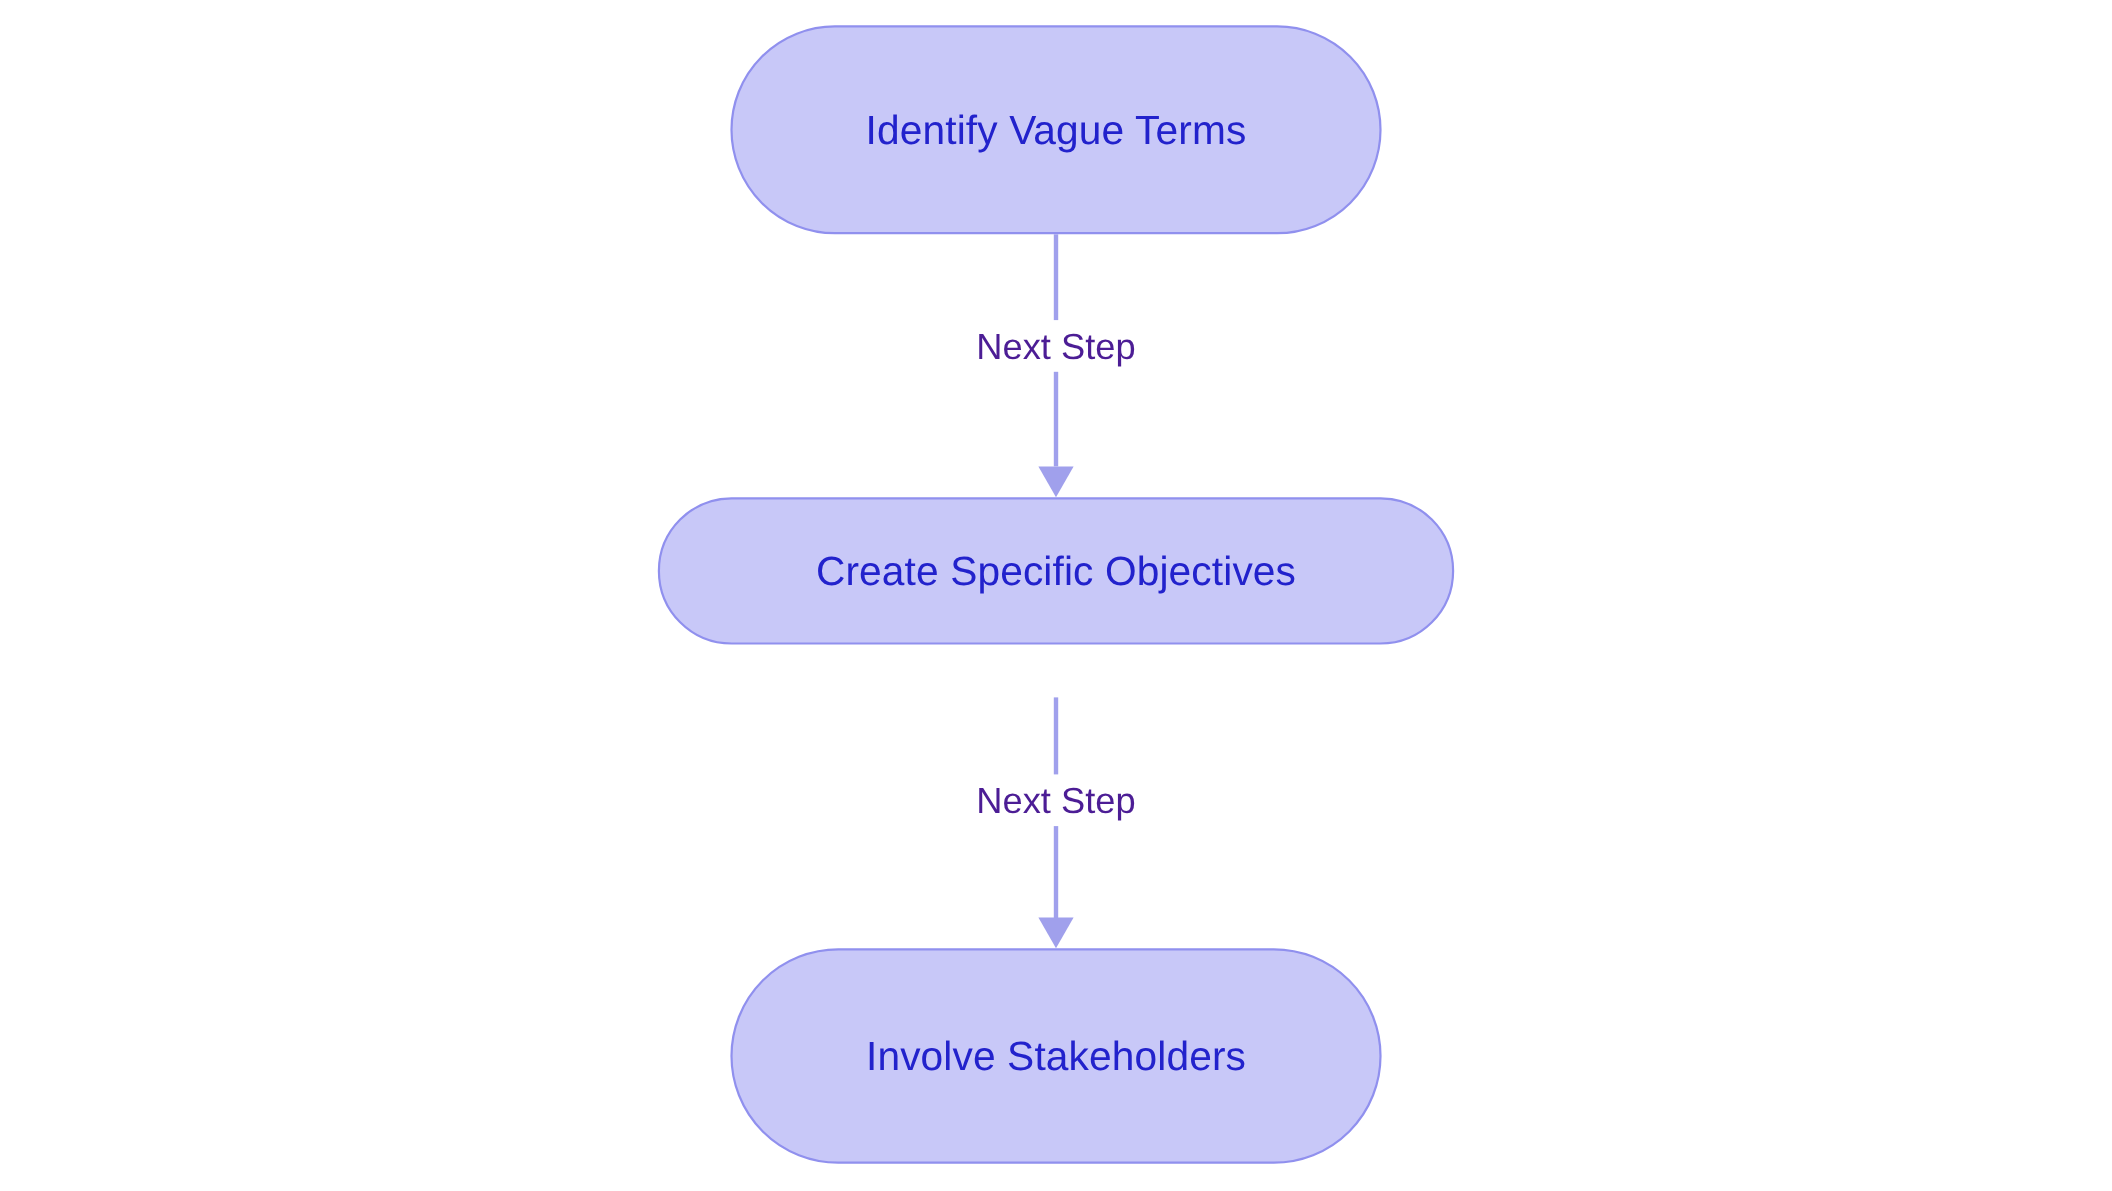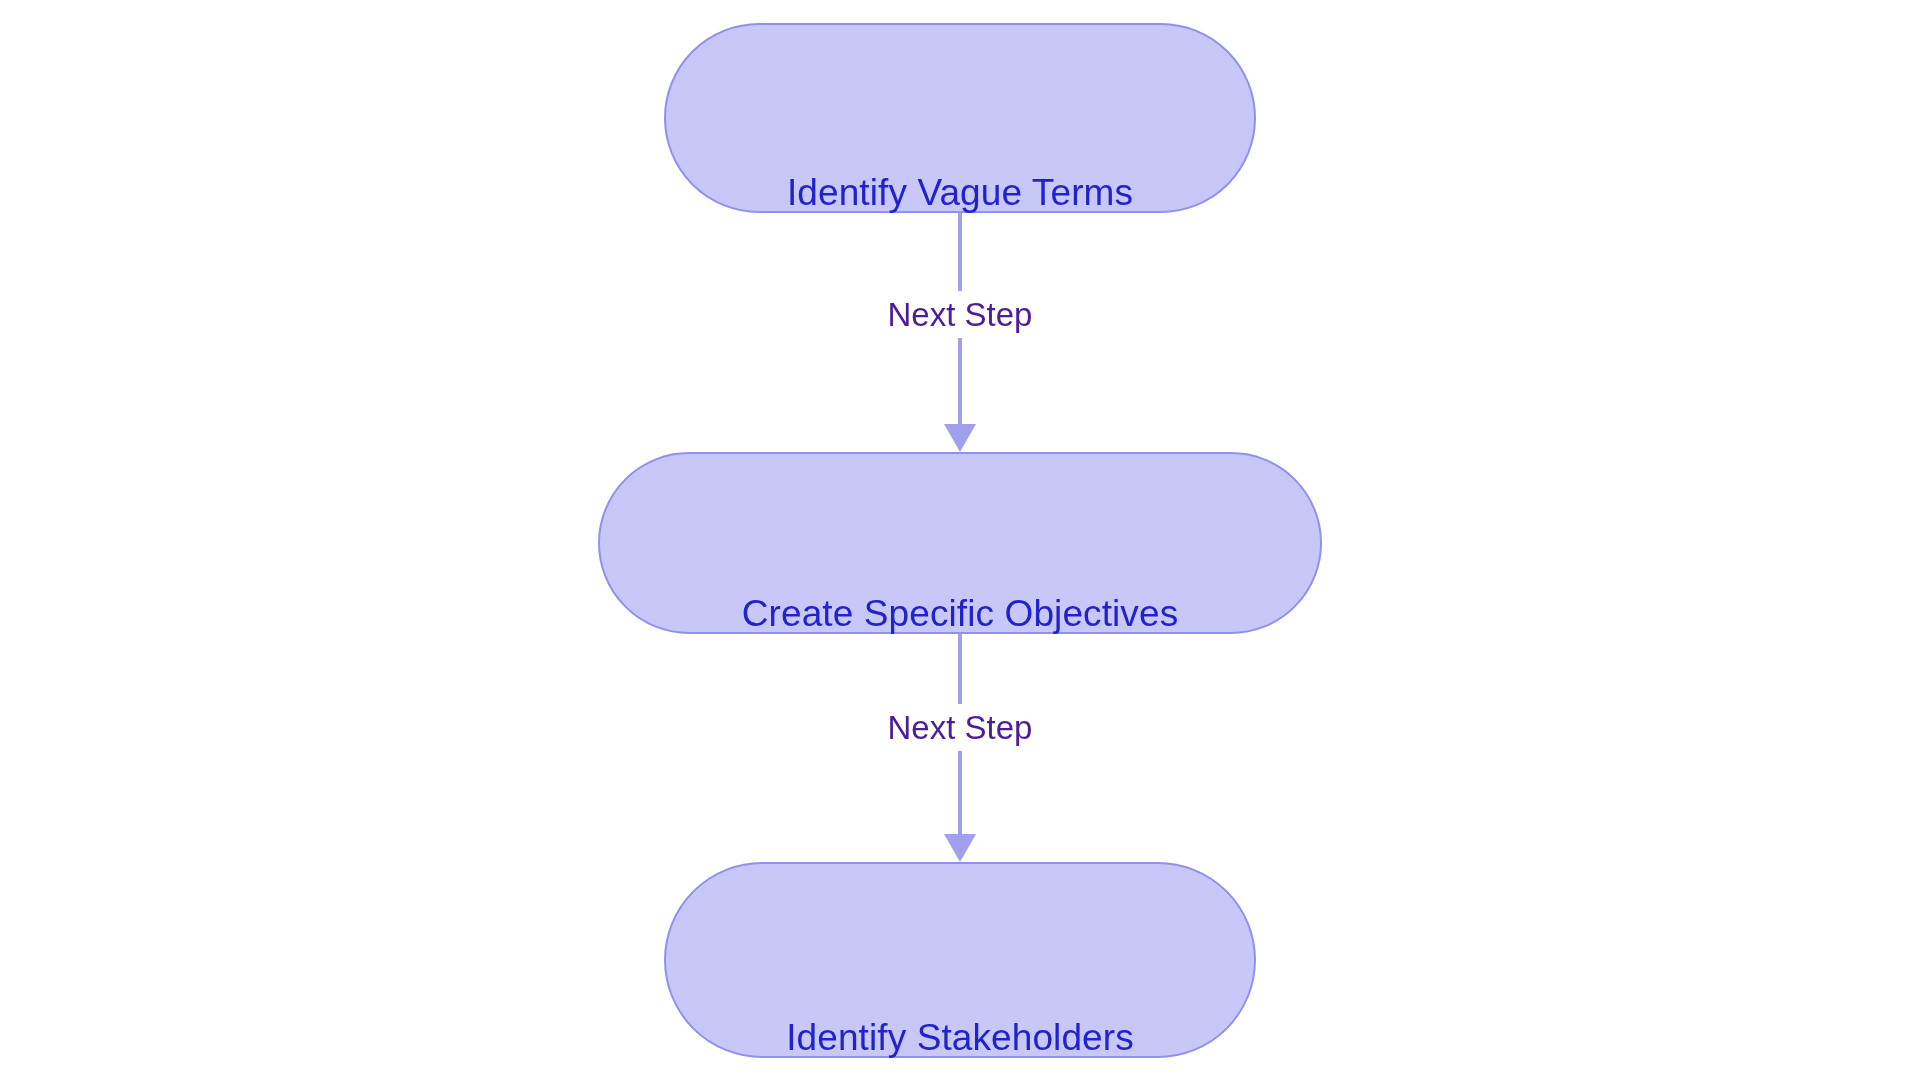--- a/index.html
+++ b/index.html
@@ -28,21 +28,21 @@
     top: 0;
     width: 1920px;
     height: 1083px;
   }
 
   
   .node {
     position: absolute;
     box-sizing: border-box;
     display: flex;
-    align-items: flex-end;
+    align-items: center;
     justify-content: center;
     background: #c8c8f8;
     border: 2px solid #9090ee;
     border-radius: 999px;
     transform: translateX(-50%);
     left: 960px;
   }
   .node-label {
     color: #2222cc;
     font-size: 37px;
@@ -54,21 +54,21 @@
   }
 
   #node-identify-vague-terms {
     top: 23px;
     width: 592px;
     height: 190px;
   }
   #node-create-specific-objectives {
     top: 452px;
     width: 724px;
-    height: 182px;
+    height: 134px;
   }
   #node-involve-stakeholders {
     top: 862px;
     width: 592px;
     height: 196px;
   }
 
   
   .edge {
     position: absolute;
@@ -139,17 +139,17 @@
       <span class="node-label">Create Specific Objectives</span>
     </div>
 
     <div class="edge" id="edge-2">
       <div class="edge-line"></div>
       <div class="edge-arrowhead"></div>
       <div class="edge-label">Next Step</div>
     </div>
 
     <div class="node" id="node-involve-stakeholders">
-      <span class="node-label">Identify Stakeholders</span>
+      <span class="node-label">Involve Stakeholders</span>
     </div>
 
   </div>
 </div>
 
 </body></html>

